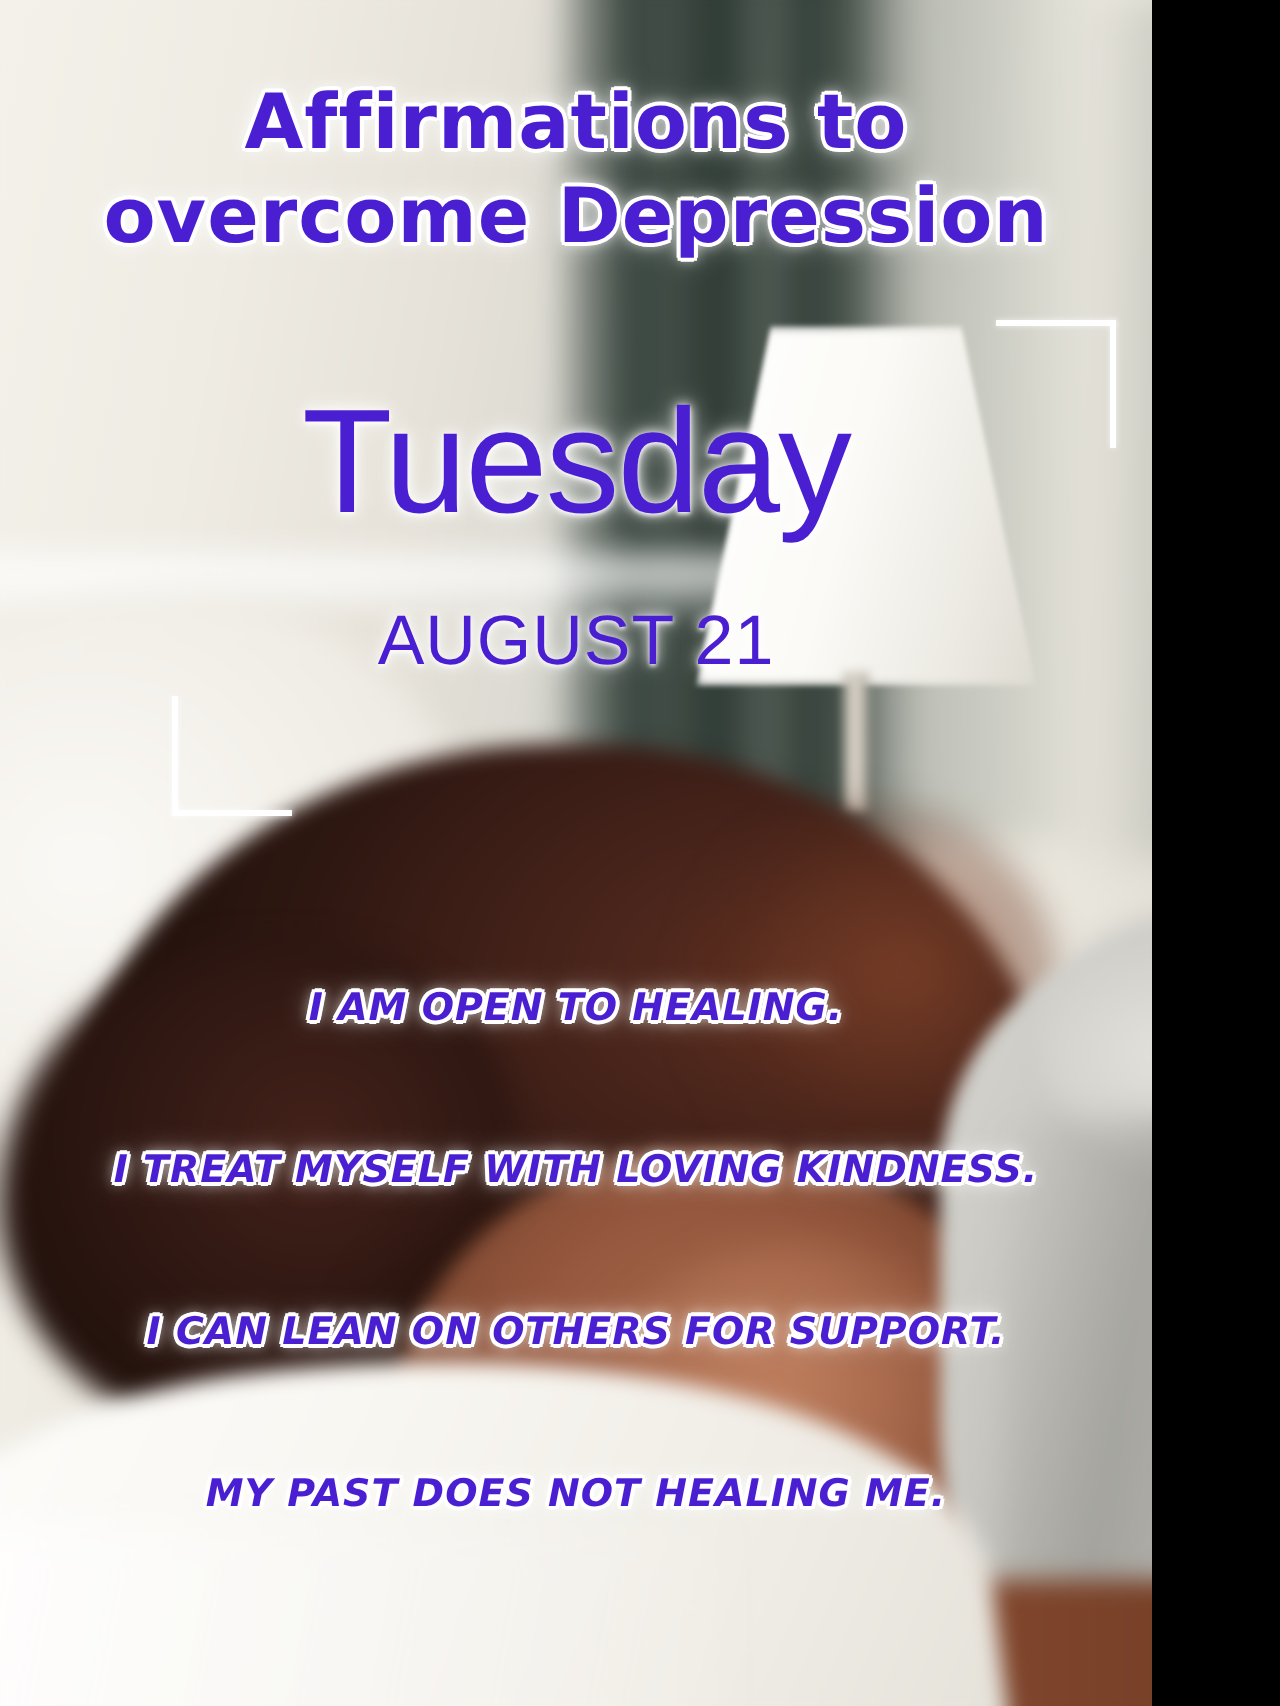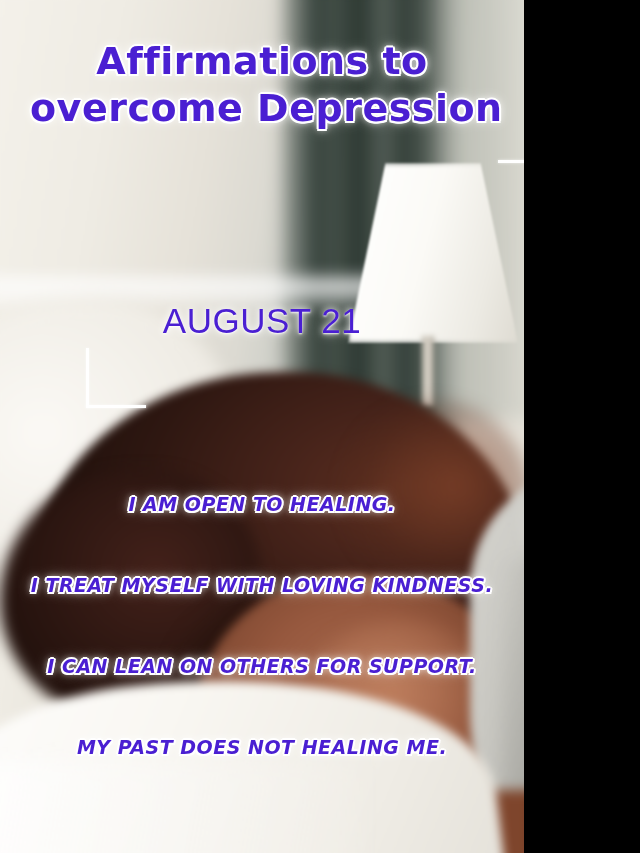--- a/index.html
+++ b/index.html
@@ -7,21 +7,21 @@
     margin: 0;
     padding: 0;
     background: #000;
   }
   body {
     font-family: "Liberation Sans", sans-serif;
   }
 
   #poster {
     position: relative;
-    width: 524px;
+    width: 576px;
     height: 853px;
     overflow: hidden;
     background: #cfcac2;
   }
 
   
   .photo {
     position: absolute;
     inset: 0;
     overflow: hidden;
@@ -407,20 +407,21 @@
     <span class="h"></span>
   </div>
 
   <div class="overlay">
 
     <div id="title" class="display">
       <span class="t-line">Affirmations to</span>
       <span class="t-line">overcome Depression</span>
     </div>
 
+    <div id="weekday" class="thin">Tuesday</div>
 
     <div id="datestamp" class="thin">AUGUST 21</div>
 
     <div id="affirmations">
       <p class="aff display">I AM OPEN TO HEALING.</p>
       <p class="aff display">I TREAT MYSELF WITH LOVING KINDNESS.</p>
       <p class="aff display">I CAN LEAN ON OTHERS FOR SUPPORT.</p>
       <p class="aff display">MY PAST DOES NOT HEALING ME.</p>
     </div>
 

